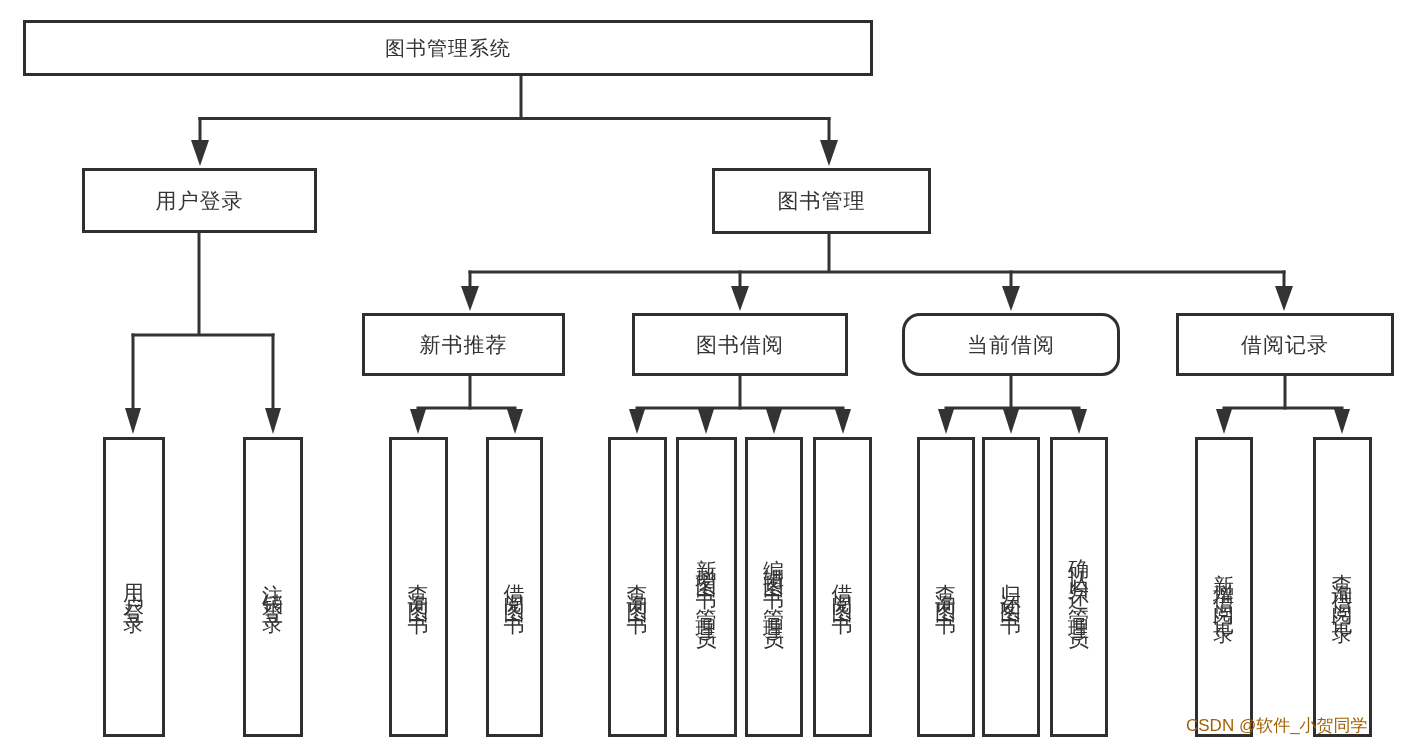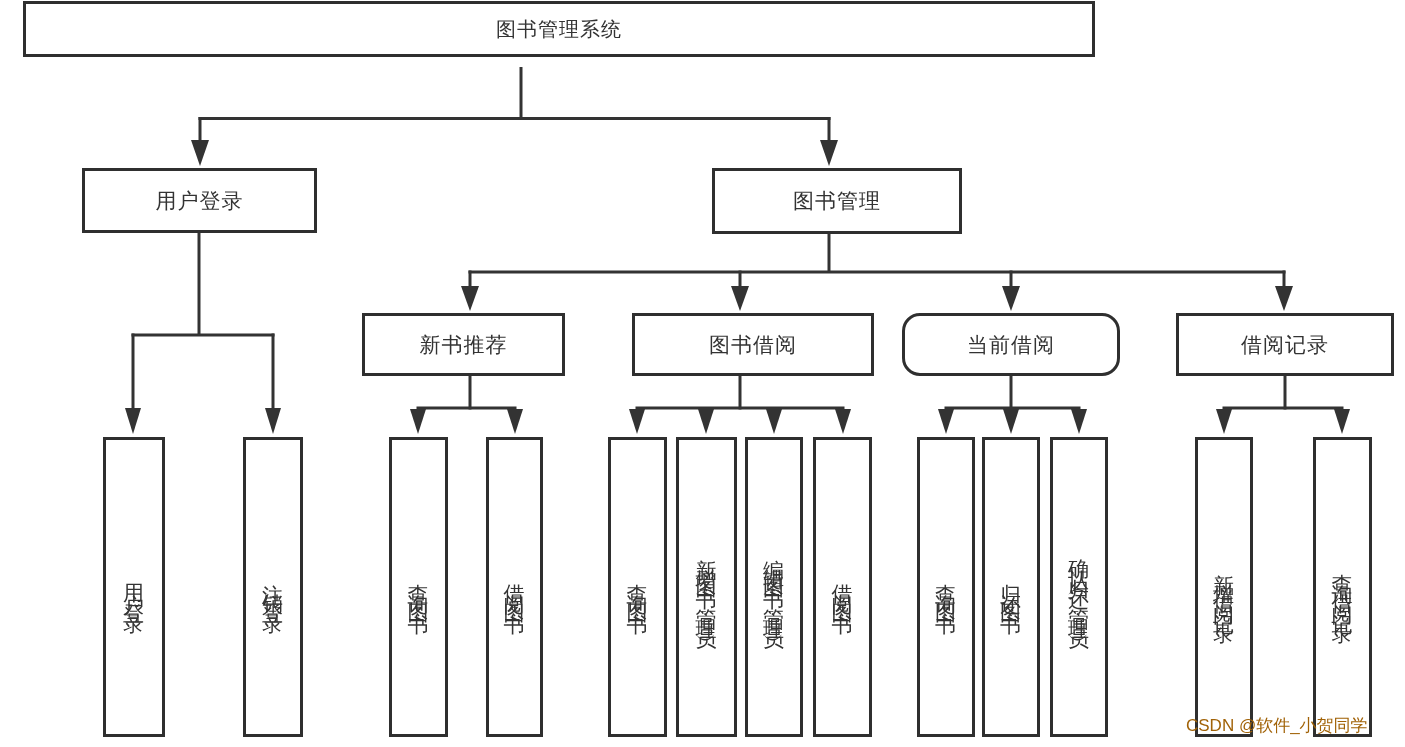--- a/index.html
+++ b/index.html
@@ -8,23 +8,23 @@
     font-family:"Liberation Sans","DejaVu Sans",sans-serif;
     color:#333333;overflow:hidden;
   }
   .connectors{position:absolute;left:0;top:0;width:1405px;height:747px;}
   .node{
     position:absolute;box-sizing:border-box;background:#ffffff;
     border:3px solid #2f2f2f;display:flex;align-items:center;justify-content:center;
     text-align:center;
   }
   .node.h{font-size:21px;letter-spacing:1px;}
-  .node.root{left:23px;top:1px;width:1072px;height:56px;font-size:20px;}
+  .node.root{left:23px;top:20px;width:850px;height:56px;font-size:20px;}
   .node.lvl1a{left:82px;top:168px;width:235px;height:65px;}
-  .node.lvl1b{left:712px;top:168px;width:250px;height:66px;}
+  .node.lvl1b{left:712px;top:168px;width:219px;height:66px;}
   .node.lvl2{top:313px;height:63px;}
   .leaf{top:437px;height:300px;}
   .leaf span{
     writing-mode:vertical-rl;text-orientation:mixed;
     font-size:21px;letter-spacing:10px;line-height:1;white-space:nowrap;
   }
   .watermark{
     position:absolute;left:1186px;top:714px;width:215px;
     font-size:17px;color:#a16207;white-space:nowrap;z-index:5;
   }
@@ -94,21 +94,21 @@
   <div class="node lvl1a h">
     <span>用户登录</span>
   </div>
   <div class="node lvl1b h">
     <span>图书管理</span>
   </div>
 
   <div class="node lvl2 h" style="left:362px;width:203px;">
     <span>新书推荐</span>
   </div>
-  <div class="node lvl2 h" style="left:632px;width:242px;">
+  <div class="node lvl2 h" style="left:632px;width:216px;">
     <span>图书借阅</span>
   </div>
   <div class="node lvl2 h" style="left:902px;width:218px;border-radius:18px;">
     <span>当前借阅</span>
   </div>
   <div class="node lvl2 h" style="left:1176px;width:218px;">
     <span>借阅记录</span>
   </div>
 
   <div class="node leaf" style="left:103px;width:62px;">

